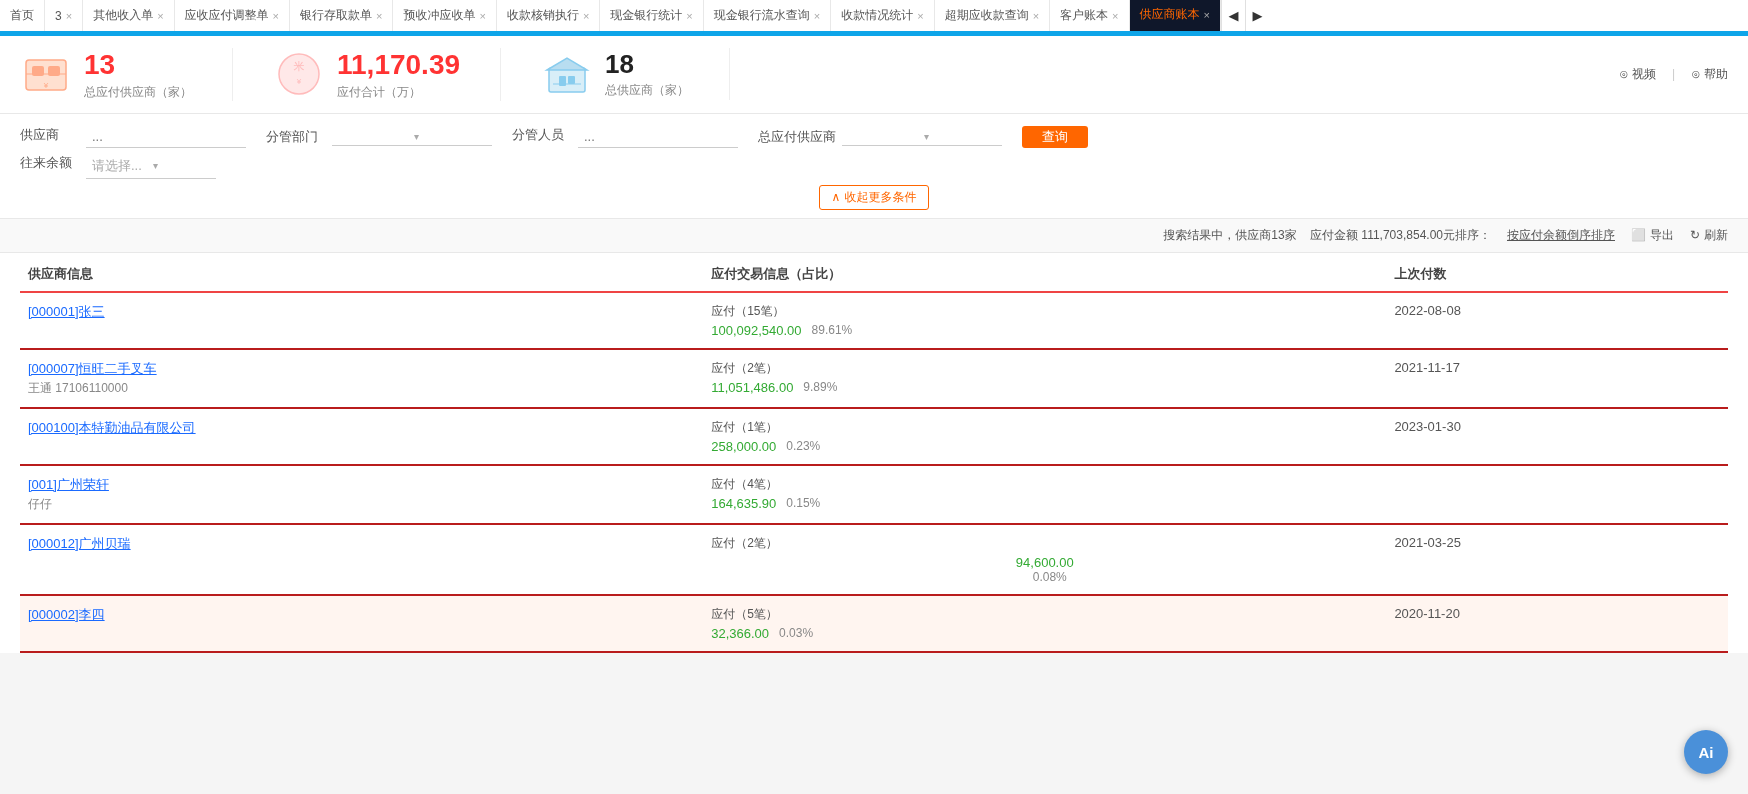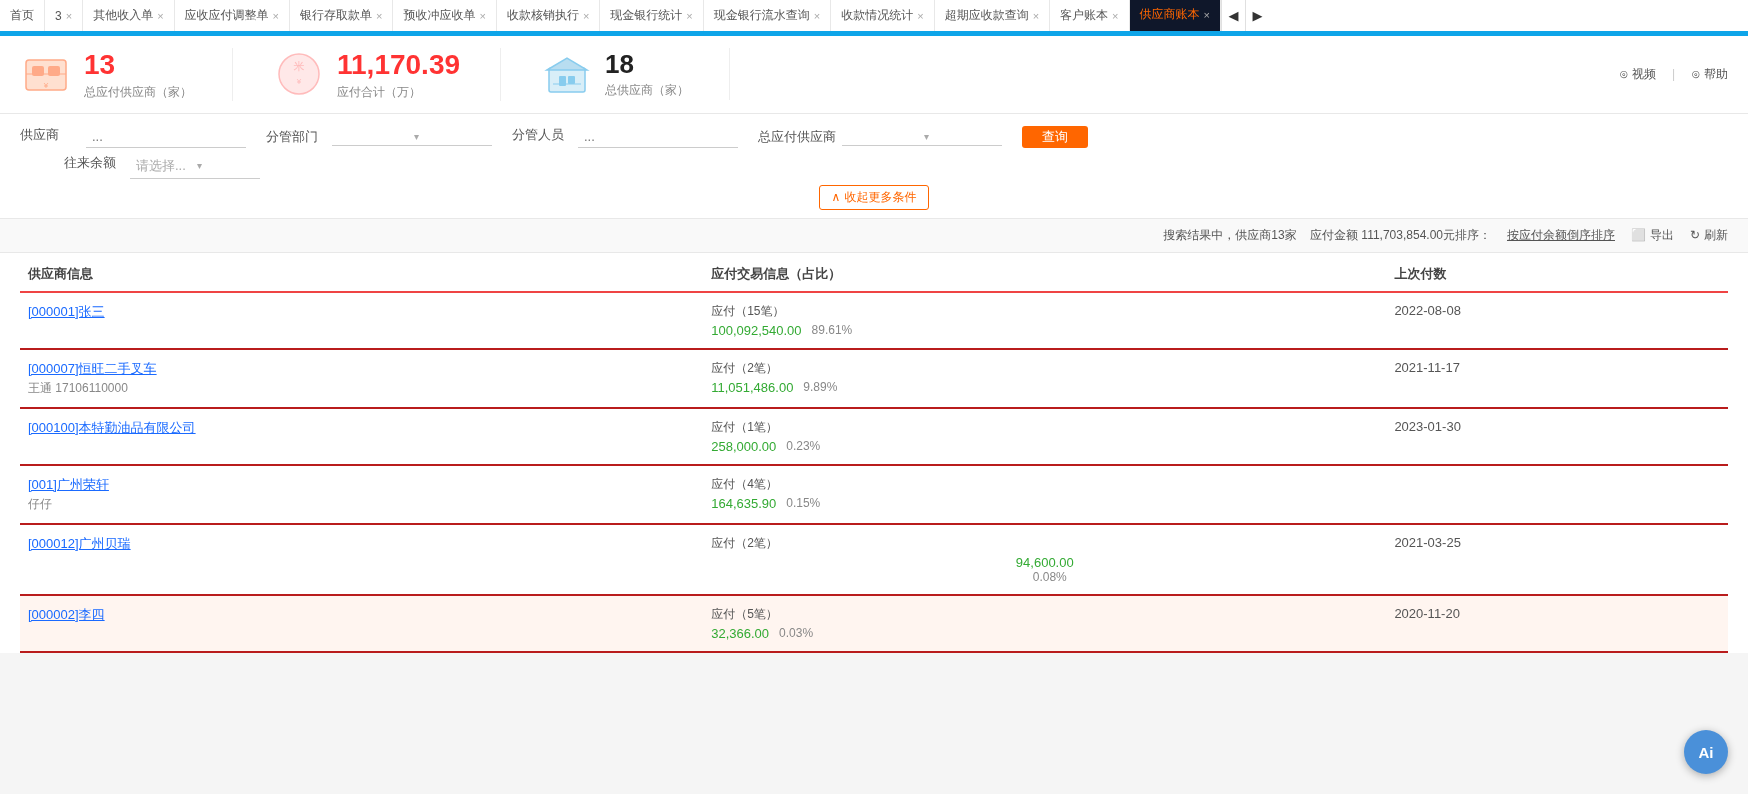--- a/index.html
+++ b/index.html
@@ -347,21 +347,21 @@
     <div class="filter-item">
       <span class="filter-label">总应付供应商</span>
       <div class="filter-select">
         <span></span>
         <span class="arrow">▾</span>
       </div>
     </div>
     <button class="query-btn">查询</button>
   </div>
 
-  <div class="filter-row-wrap" style="margin-top:6px;margin-left:44px;">
+  <div class="filter-row-wrap" style="margin-top:6px;">
     <div class="filter-item">
       <span class="filter-label">往来余额</span>
       <div class="filter-select" style="width:130px;">
         <span style="color:#aaa;">请选择...</span>
         <span class="arrow">▾</span>
       </div>
     </div>
   </div>
 
   <div class="collapse-area">

